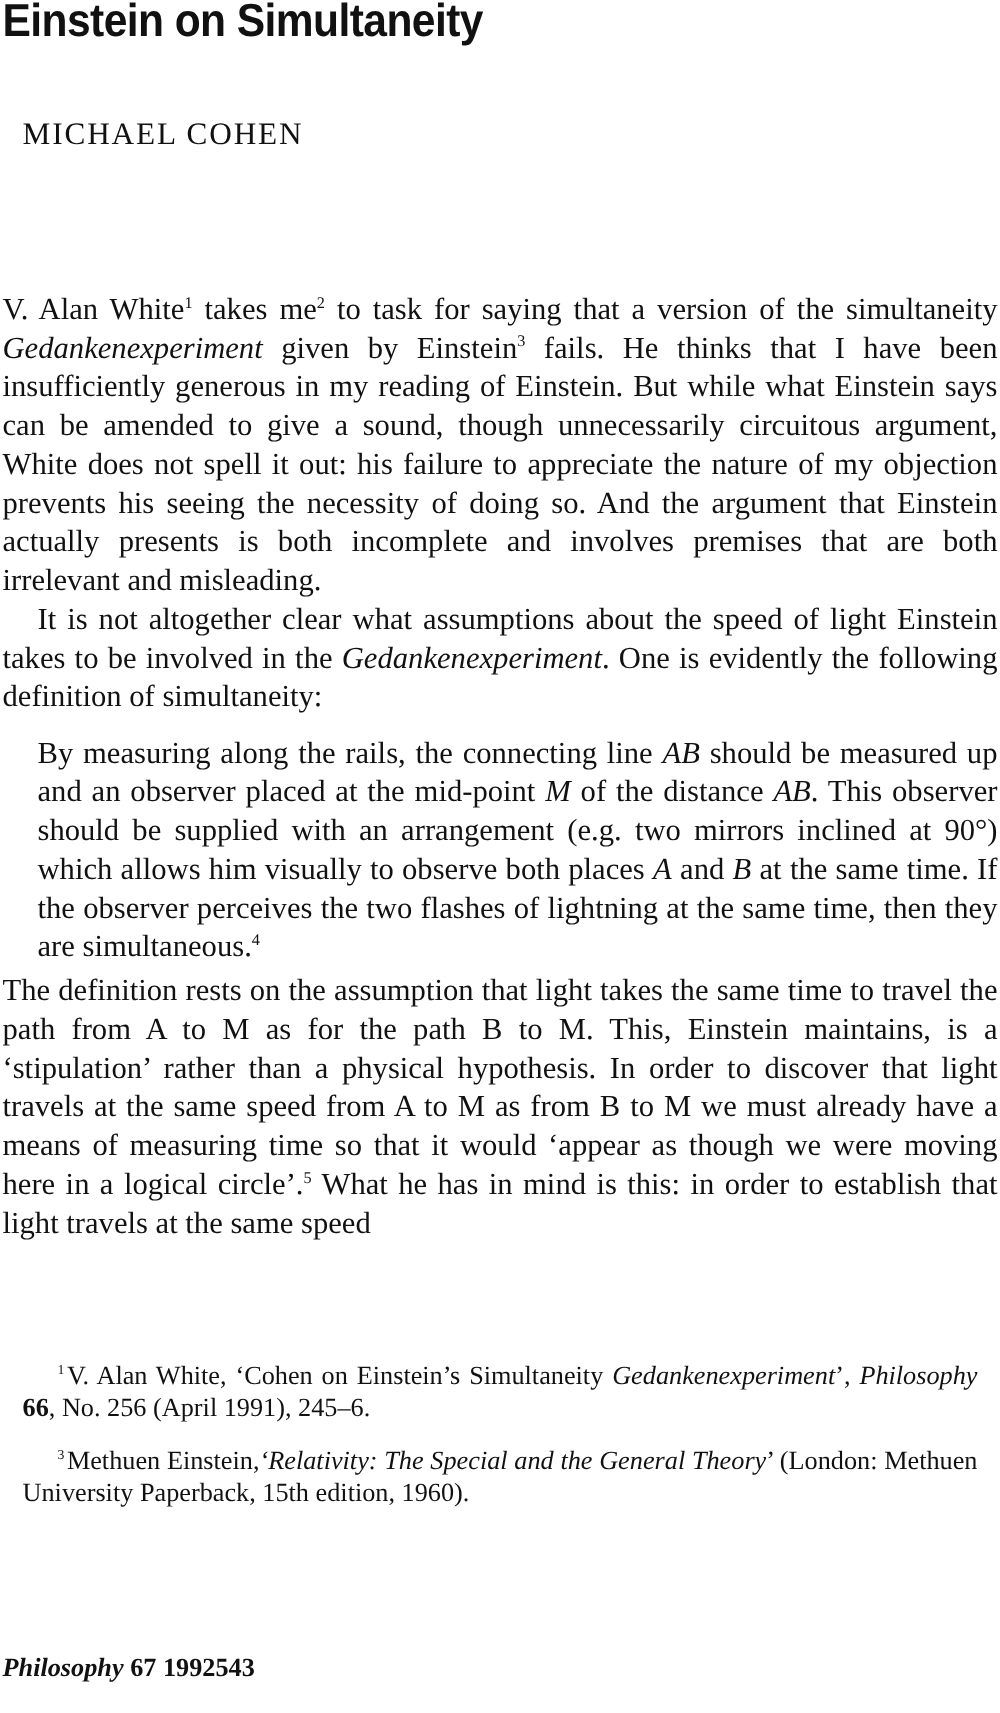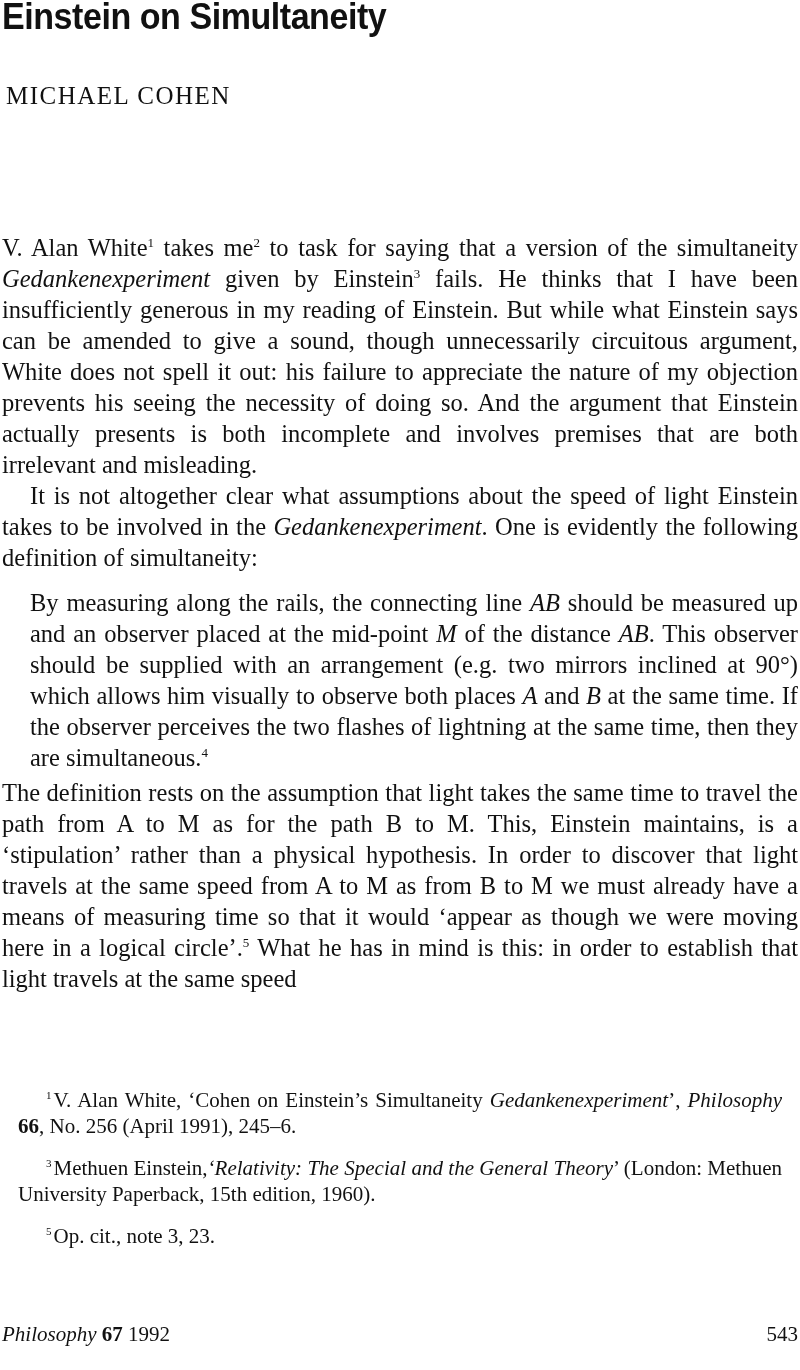--- a/index.html
+++ b/index.html
@@ -4,21 +4,21 @@
 <style>
   html, body { margin: 0; padding: 0; background: #ffffff; }
   body { width: 800px; height: 1370px; position: relative; overflow: hidden; color: #111; }
   .page { position: absolute; left: 0; top: 0; width: 800px; }
   .title {
     position: absolute; left: 2px; top: -4px; margin: 0;
     font-family: "Liberation Sans", sans-serif; font-weight: bold;
     font-size: 37px; letter-spacing: -0.5px; transform: scaleX(0.92); transform-origin: left top;
   }
   .author {
-    position: absolute; left: 2px; top: 78px; margin: 4px;
+    position: absolute; left: 2px; top: 78px; margin: 16px;
     font-family: "Liberation Serif", serif; font-size: 25px; letter-spacing: 1.5px; font-weight: normal;
   }
   .body-text {
     position: absolute; left: 2px; width: 796px;
     font-family: "Liberation Serif", serif; font-size: 24.5px; line-height: 31px;
     text-align: justify;
   }
   .para { margin: 0; }
   .para.indent { text-indent: 28px; }
   .blockquote {
@@ -28,21 +28,21 @@
   i { font-style: italic; }
   .footnotes {
     position: absolute; left: 2px; top: 1071px; width: 796px;
     font-family: "Liberation Serif", serif; font-size: 21px; line-height: 26px; text-align: justify;
   }
   .fn { margin: 16px; text-indent: 28px; }
   .fn sup { font-size: 11px; vertical-align: 8px; margin-right: 2px; }
   .footer {
     position: absolute; left: 2px; top: 1322px; width: 796px;
     font-family: "Liberation Serif", serif; font-size: 21px;
-    display: flex; justify-content: space-between;
+    display: flex;  font-weight: bold;
   }
 </style>
 </head>
 <body>
 
 <div class="page">
   <h1 class="title">Einstein on Simultaneity</h1>
   <h2 class="author">MICHAEL COHEN</h2>
 
   <div class="body-text" style="top: 232px;">
@@ -51,20 +51,19 @@
     <p class="para indent"><span>It is not altogether clear what assumptions about the speed of light Einstein takes to be involved in the </span><i>Gedankenexperiment</i><span>. One is evidently the following definition of simultaneity:</span></p>
 
     <p class="blockquote"><span>By measuring along the rails, the connecting line </span><i>AB</i><span> should be measured up and an observer placed at the mid-point </span><i>M</i><span> of the distance </span><i>AB</i><span>. This observer should be supplied with an arrangement (e.g. two mirrors inclined at 90°) which allows him visually to observe both places </span><i>A</i><span> and </span><i>B</i><span> at the same time. If the observer perceives the two flashes of lightning at the same time, then they are simultaneous.</span><sup>4</sup></p>
 
     <p class="para"><span>The definition rests on the assumption that light takes the same time to travel the path from A to M as for the path B to M. This, Einstein maintains, is a ‘stipulation’ rather than a physical hypothesis. In order to discover that light travels at the same speed from A to M as from B to M we must already have a means of measuring time so that it would ‘appear as though we were moving here in a logical circle’.</span><sup>5</sup><span> What he has in mind is this: in order to establish that light travels at the same speed</span></p>
   </div>
 
   <div class="footnotes">
     <p class="fn"><sup>1</sup><span>V. Alan White, ‘Cohen on Einstein’s Simultaneity </span><i>Gedankenexperiment</i><span>’, </span><i>Philosophy</i><span> </span><b>66</b><span>, No. 256 (April 1991), 245–6.</span></p>
     <p class="fn"><sup>3</sup><span>Methuen Einstein,</span><i>‘Relativity: The Special and the General Theory</i><span>’ (London: Methuen University Paperback, 15th edition, 1960).</span></p>
-    <p class="fn"><sup>5</sup><span>Op. cit., note 3, 23.</span></p>
   </div>
 
   <div class="footer">
     <span><i>Philosophy</i> <b>67</b><span> 1992</span></span>
     <span>543</span>
   </div>
 </div>
 
 </body></html>

